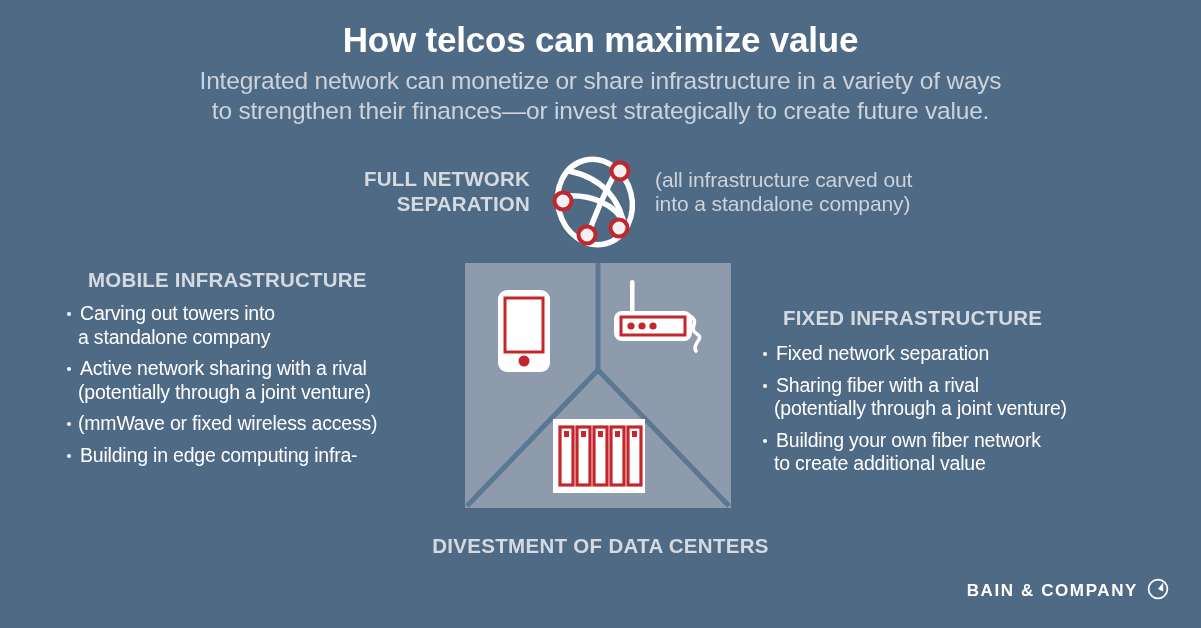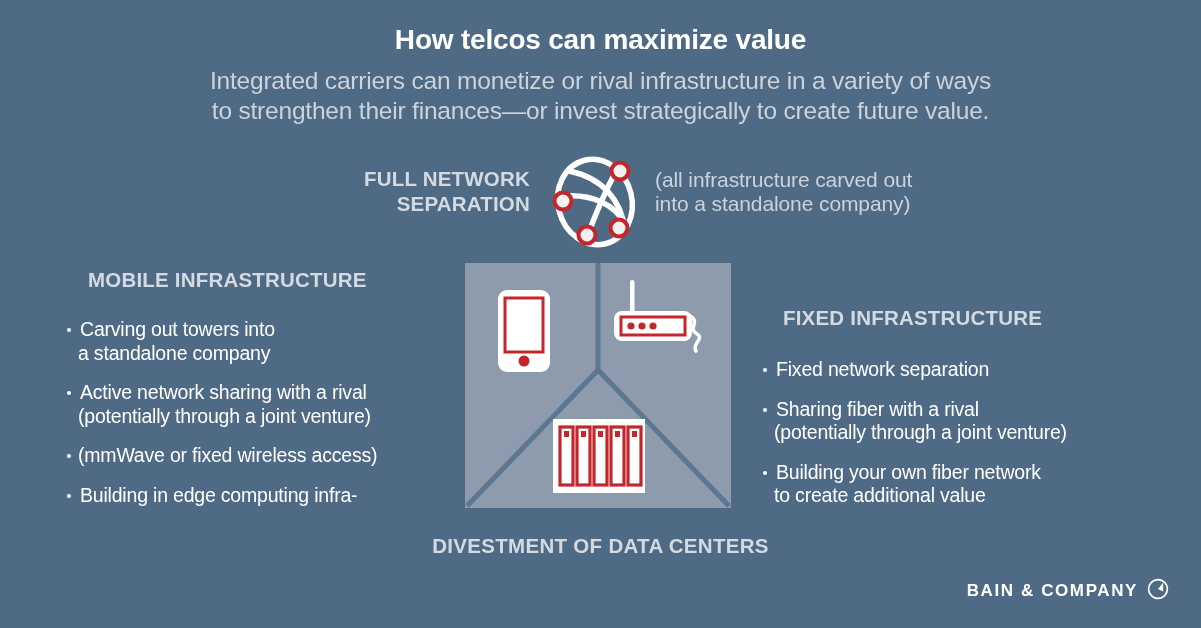--- a/index.html
+++ b/index.html
@@ -20,21 +20,21 @@
 
   
   #header {
     position: absolute;
     top: 18px;
     left: 0;
     width: 1201px;
     text-align: center;
   }
   #title {
-    font-size: 28px;
+    font-size: 35px;
     font-weight: bold;
     color: #ffffff;
     letter-spacing: -0.2px;
     line-height: 44px;
   }
   #subtitle {
     margin-top: 4px;
     font-size: 24.5px;
     color: #ccd3db;
     line-height: 30px;
@@ -121,21 +121,20 @@
     padding: 0;
   }
   ul.bullets li {
     position: relative;
     padding-left: 14px;
     font-size: 19.5px;
     color: #ffffff;
     line-height: 23.5px;
     margin-bottom: 8px;
     letter-spacing: -0.2px;
-    margin-top: 16px;
   }
   ul.bullets li::before {
     content: "";
     position: absolute;
     left: 1px;
     top: 10px;
     width: 4px;
     height: 4px;
     border-radius: 50%;
     background: #ffffff;
@@ -184,21 +183,21 @@
   }
 </style>
 </head>
 <body>
 
 <div id="infographic">
 
   <div id="header">
     <div id="title">How telcos can maximize value</div>
     <div id="subtitle">
-      <div>Integrated carriers can monetize or rival infrastructure in a variety of ways</div>
+      <div>Integrated network can monetize or share infrastructure in a variety of ways</div>
       <div>to strengthen their finances—or invest strategically to create future value.</div>
     </div>
   </div>
 
   <div id="fns-row">
 
     <div id="fns-label">
       <div>FULL NETWORK</div>
       <div>SEPARATION</div>
     </div>

